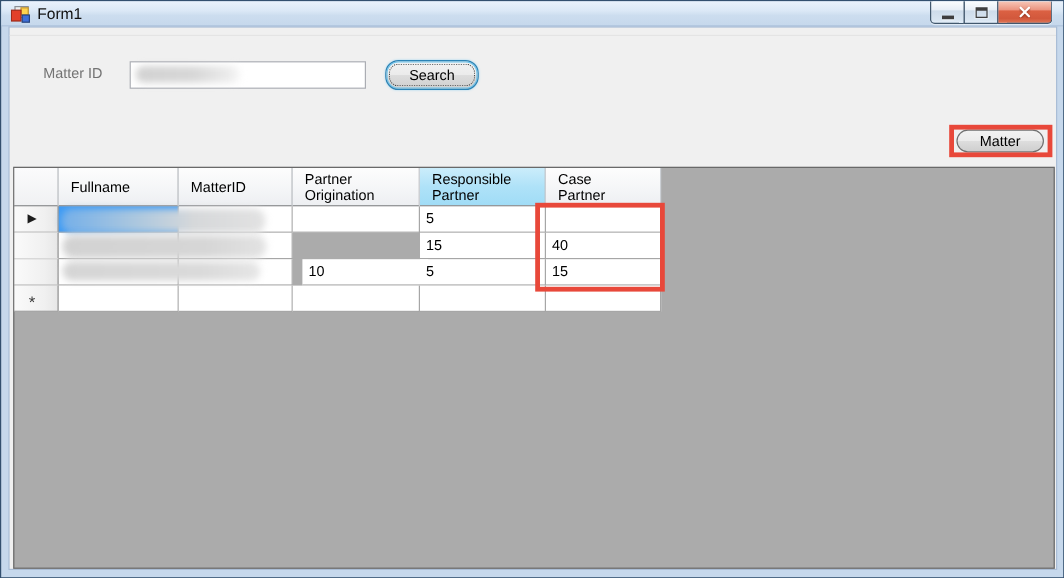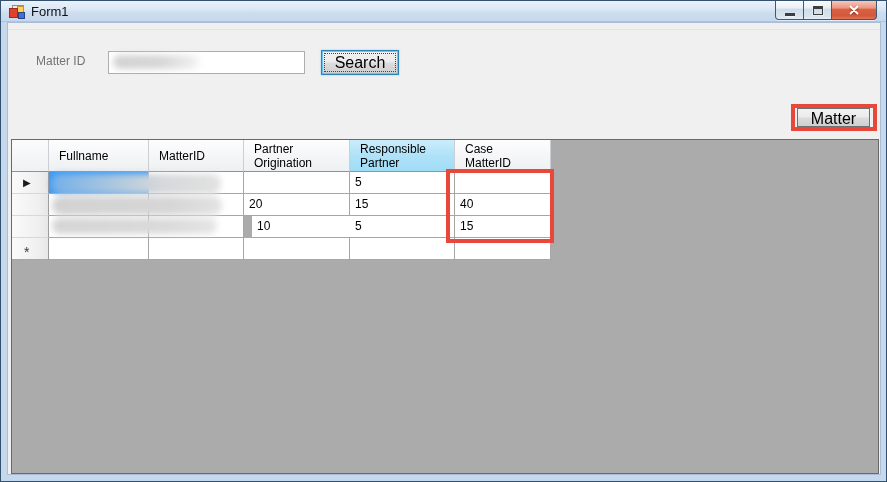--- a/index.html
+++ b/index.html
@@ -26,21 +26,21 @@
   .client{position:absolute;left:7px;top:22px;width:872px;height:451px;background:#F0F0F0;
     box-shadow:0 0 0 1px #A9BDD6;}
   .inner-edge{position:absolute;left:0;top:6px;width:872px;height:1px;background:#E4E4E4;}
 
   .lbl-matter{position:absolute;left:28px;top:31px;font-size:12px;color:#737373;}
   .tb-matter{position:absolute;left:100px;top:28px;width:197px;height:23px;background:#fff;
     border:1px solid #ABADB3;}
   .tb-blob{position:absolute;left:4px;top:3px;width:88px;height:14px;border-radius:7px;
     background:linear-gradient(90deg,#D2D2D2 0%,#D7D7D7 55%,#EDEDED 90%,#FAFAFA 100%);filter:blur(3px);}
 
-  .btn{font-size:16px;color:#000;border:1px solid #707070;border-radius:0;
+  .btn{font-size:12px;color:#000;border:1px solid #707070;border-radius:11px;
     background:linear-gradient(180deg,#F2F2F2 0%,#EBEBEB 49%,#DDDDDD 51%,#CFCFCF 100%);}
   .btn-search{position:absolute;left:313px;top:27px;width:78px;height:25px;
     border:1px solid #2C83B5;box-shadow:inset 0 0 0 1px #6FC4EC, 0 0 2px #9AD4F2;
     outline:1px dotted #444;outline-offset:-4px;}
   .btn-update{position:absolute;left:789px;top:85px;width:73px;height:19px;}
 
   .red-rect{position:absolute;border:4px solid #E8483A;background:transparent;z-index:30;}
   .rr-update{left:783px;top:81px;width:86px;height:27px;}
 
   
@@ -117,35 +117,34 @@
     <div class="grid">
 
       <div class="gh corner" style="left:0;width:37px;"></div>
       <div class="gh" style="left:37px;width:100px;">Fullname</div>
       <div class="gh" style="left:137px;width:95px;">MatterID</div>
       <div class="gh" style="left:232px;width:106px;">Partner
 Origination</div>
       <div class="gh selcol" style="left:338px;width:105px;">Responsible
 Partner</div>
       <div class="gh" style="left:443px;width:96px;">Case
-MatterID</div>
+Partner</div>
 
       <div class="rh" style="top:32px;">
         <span class="marker-arrow">▶</span>
       </div>
       <div class="gc selcell" style="left:37px;top:32px;width:100px;"></div>
       <div class="gc" style="left:137px;top:32px;width:95px;"></div>
       <div class="gc" style="left:232px;top:32px;width:106px;"></div>
       <div class="gc" style="left:338px;top:32px;width:105px;">5</div>
       <div class="gc" style="left:443px;top:32px;width:96px;"></div>
 
       <div class="rh" style="top:54px;"></div>
       <div class="gc" style="left:37px;top:54px;width:100px;"></div>
       <div class="gc" style="left:137px;top:54px;width:95px;"></div>
-      <div class="gc" style="left:232px;top:54px;width:106px;">20</div>
       <div class="gc" style="left:338px;top:54px;width:105px;">15</div>
       <div class="gc" style="left:443px;top:54px;width:96px;">40</div>
 
       <div class="rh" style="top:76px;"></div>
       <div class="gc" style="left:37px;top:76px;width:100px;"></div>
       <div class="gc" style="left:137px;top:76px;width:95px;"></div>
       <div class="gc" style="left:240px;top:76px;width:106px;">10</div>
       <div class="gc" style="left:338px;top:76px;width:105px;">5</div>
       <div class="gc" style="left:443px;top:76px;width:96px;">15</div>
 

